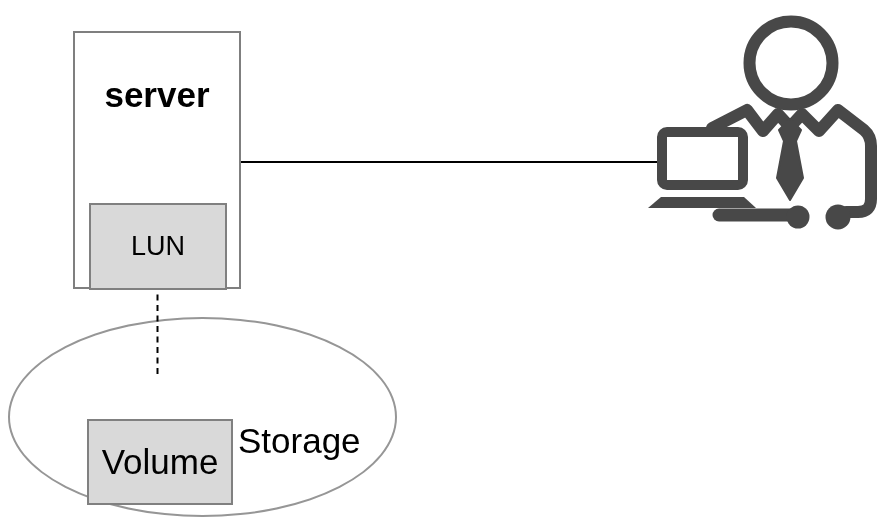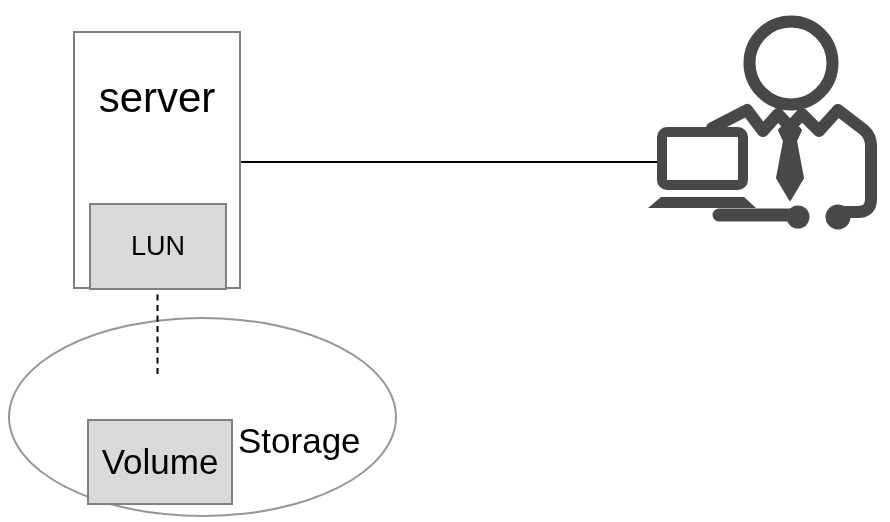--- a/index.html
+++ b/index.html
@@ -16,21 +16,21 @@
     left:8px;top:317px;width:389px;height:200px;
     border:2px solid #969696;border-radius:50%;
     background:#ffffff;box-sizing:border-box;
   }
   .server-box{
     left:73px;top:31px;width:168px;height:258px;
     background:#ffffff;border:2px solid #7f7f7f;box-sizing:border-box;
     display:flex;justify-content:center;align-items:flex-start;
     padding-top:44px;
   }
-  .server-box span{font-size:42px;line-height:1;color:#000;}
+  .server-box span{font-size:35px;line-height:1;color:#000;font-weight:bold;}
   .gray-box{
     background:#d9d9d9;border:2px solid #808080;box-sizing:border-box;
     display:flex;justify-content:center;align-items:center;
     color:#000;
     margin-top:46px;
   }
   .lun-box{left:89px;top:157px;width:138px;height:87px;font-size:27px;}
   .volume-box{left:87px;top:373px;width:146px;height:86px;font-size:35px;}
   .storage-label{
     left:238px;top:423px;font-size:35px;line-height:1;color:#000;

